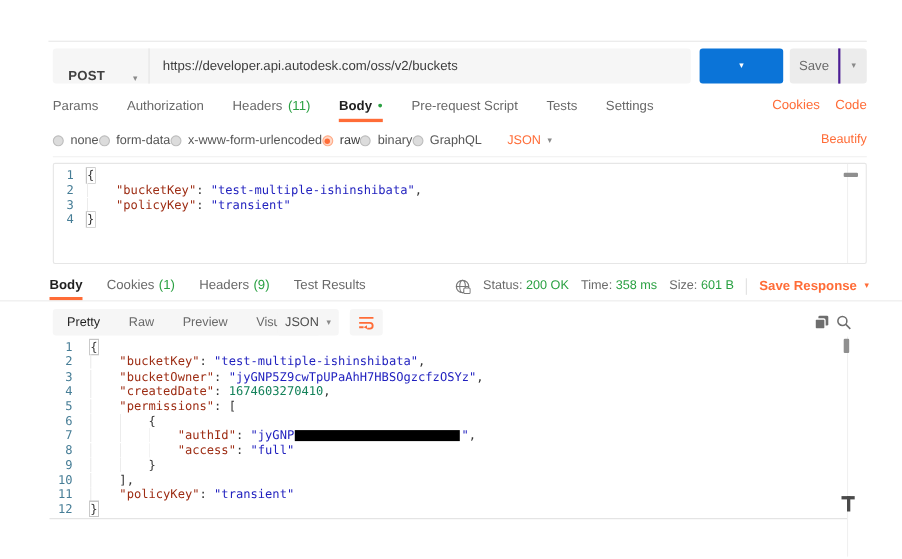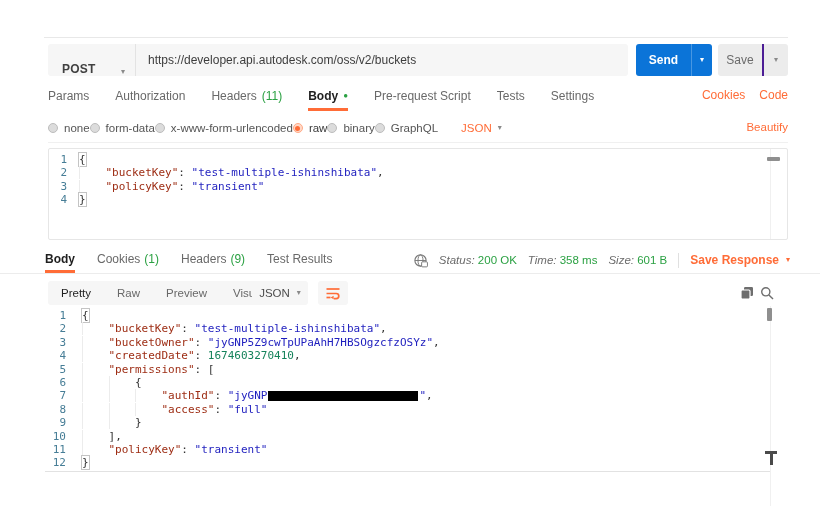--- a/index.html
+++ b/index.html
@@ -84,21 +84,21 @@
 
   
   .rsp-tabs { position:absolute; left:45px; top:250px; height:23px; display:flex; gap:22px; }
   .rsp-tab { display:flex; align-items:center; gap:4px; font-size:12px; color:#696969; cursor:pointer;
     border-bottom:3px solid transparent; padding-bottom:2px; }
   .rsp-tab.active { color:#1f1f1f; font-weight:600; border-bottom-color:#ff6c37; }
   .rsp-tab .count { color:#2ba143; }
 
   .status-row { position:absolute; right:30px; top:250px; height:20px; display:flex; align-items:center; gap:11px; }
   .stat { font-size:11.5px; }
-  .stat .lab { color:#6b6b6b;font-style:italic; }
+  .stat .lab { color:#6b6b6b; }
   .stat .val { color:#2ba143; }
   .vdiv { width:1px; height:15px; background:#e0e0e0; }
   .save-rsp { display:flex; align-items:center; gap:7px; cursor:pointer; }
   .save-rsp .txt { font-size:12px; font-weight:600; color:#ff6c37; }
   .save-rsp .caret { color:#ff6c37; }
 
   
   .view-group { position:absolute; left:48px; top:281px; height:24px; display:flex; background:#f6f6f6;
     border-radius:3px; align-items:center; }
   .vtab { padding:0 13px; font-size:11.5px; color:#696969; line-height:24px; cursor:pointer; }
@@ -119,21 +119,20 @@
 
   <div class="url-field">
     <div class="method-seg">
       <span class="method-txt">POST</span>
       <span class="caret">▾</span>
     </div>
     <div class="url-txt">https://developer.api.autodesk.com/oss/v2/buckets</div>
   </div>
 
   <div class="send-btn">
-    <div class="send-main">Send</div>
     <div class="send-caret">
       <span class="caret">▾</span>
     </div>
   </div>
 
   <div class="save-btn">
     <div class="save-main">Save</div>
     <div class="save-caret">
       <span class="caret">▾</span>
     </div>

